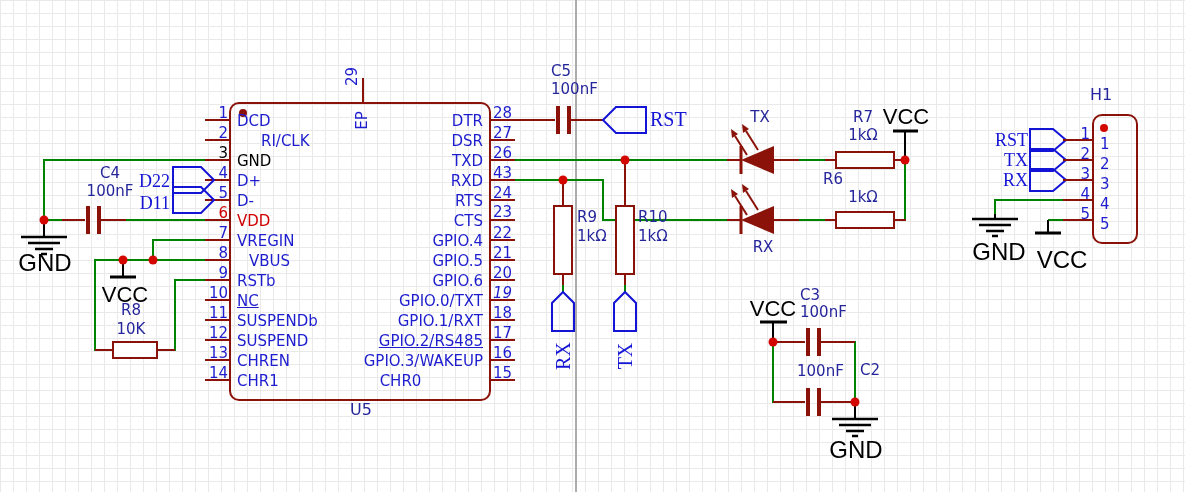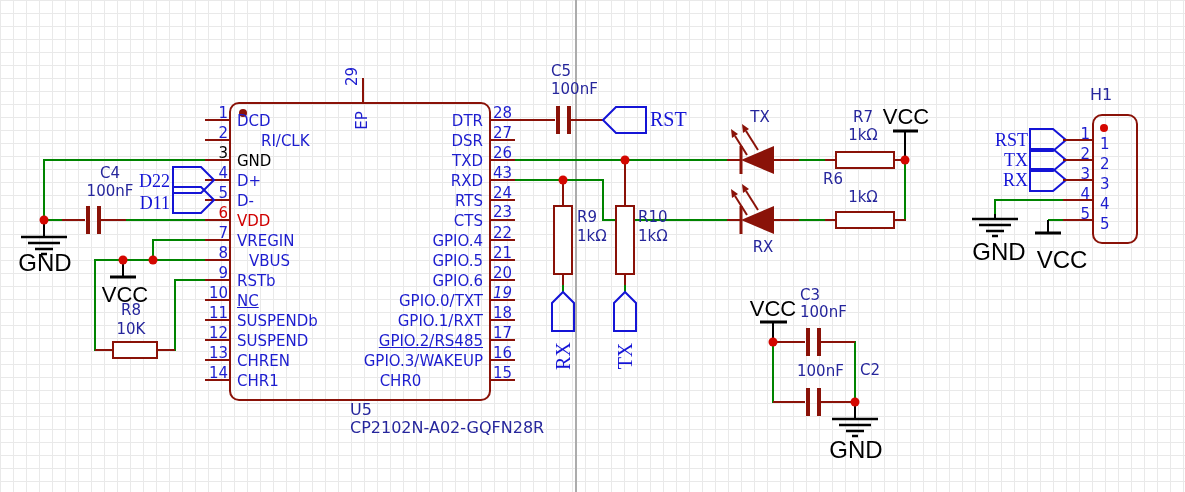--- a/index.html
+++ b/index.html
@@ -275,21 +275,20 @@
   <div class="lbl serif ctr vert" style="left:601px;top:345px;width:48px">TX</div>
   <div class="pin-num ctr vert" style="left:330px;top:68px;width:44px;color:var(--pintext)">29</div>
   <div class="pin-name ctr vert" style="left:340px;top:112px;width:44px;color:var(--pintext)">EP</div>
   <div class="pwr pwrsm ctr" style="left:741px;top:296px;width:64px">VCC</div>
   <div class="lbl" style="left:800px;top:286px">C3</div>
   <div class="lbl" style="left:800px;top:303px">100nF</div>
   <div class="lbl" style="left:797px;top:362px">100nF</div>
   <div class="lbl" style="left:860px;top:361px">C2</div>
   <div class="pwr ctr" style="left:820px;top:437px;width:72px">GND</div>
   <div class="lbl big" style="left:350px;top:401px">U5</div>
-  <div class="lbl big" style="left:350px;top:419px">CP2102N-A02-GQFN28R</div>
   <div class="lbl big" style="left:1090px;top:86px">H1</div>
   <div class="lbl serif serifsm rt" style="left:956px;top:129px;width:72px">RST</div>
   <div class="lbl serif serifsm rt" style="left:956px;top:149px;width:72px">TX</div>
   <div class="lbl serif serifsm rt" style="left:956px;top:169px;width:72px">RX</div>
   <div class="pwr ctr" style="left:962px;top:239px;width:74px">GND</div>
   <div class="pwr ctr" style="left:1023px;top:247px;width:78px">VCC</div>
 
   <div id="ic-pins">
       <div class="pin-num" style="left: 200px; top: 105px; width: 28px; text-align: right; color: rgb(29, 29, 207);">1</div>
       <div class="pin-num" style="left: 237px; top: 113px; color: rgb(29, 29, 207);">DCD</div>

